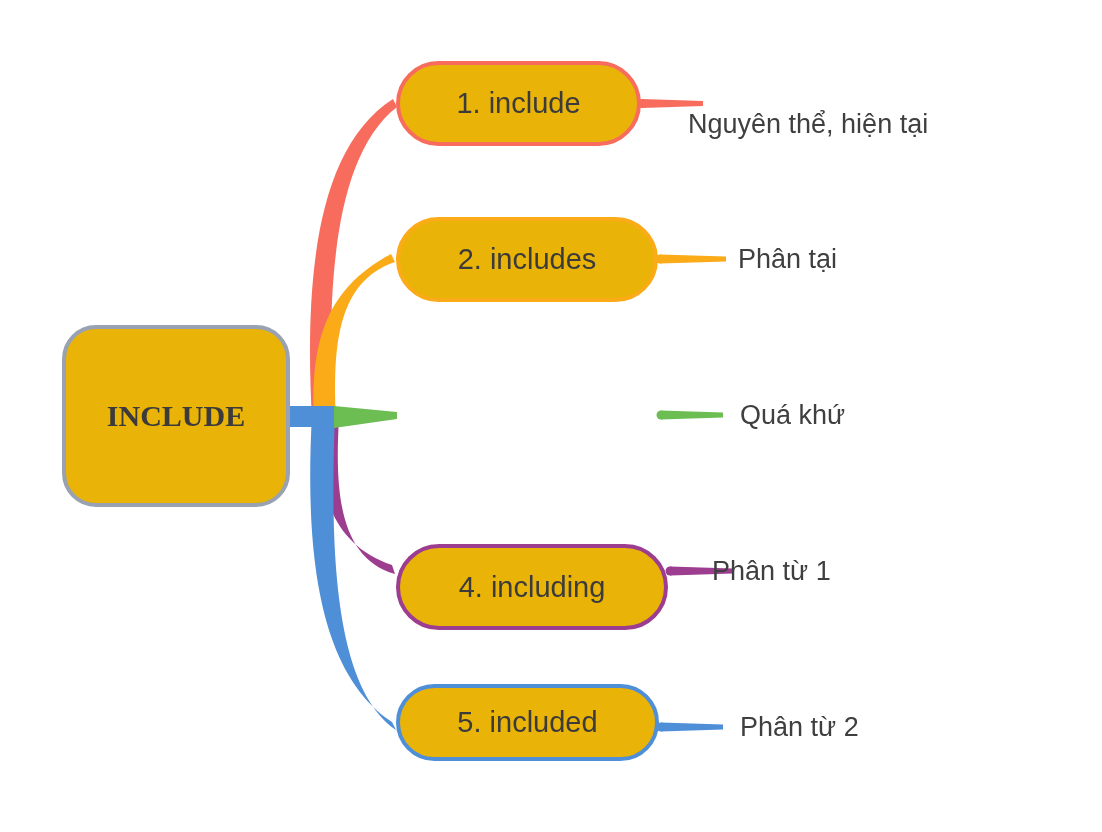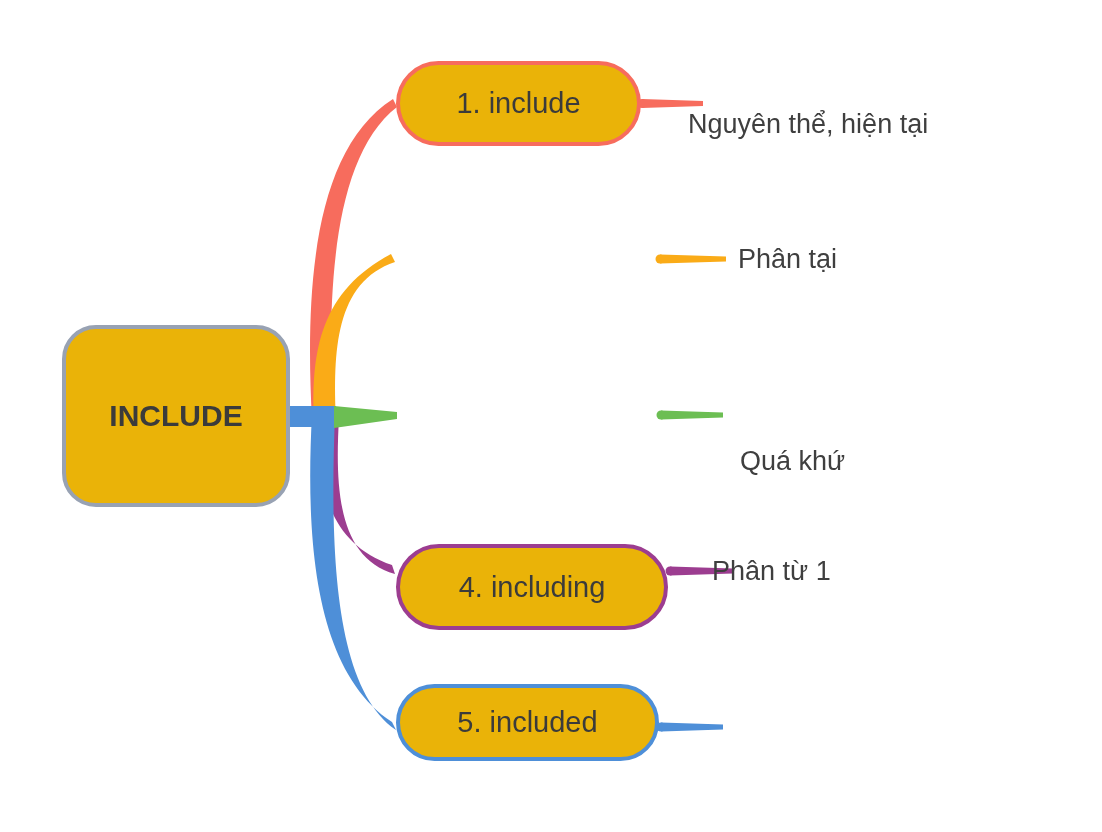--- a/index.html
+++ b/index.html
@@ -40,20 +40,21 @@
     border-radius: 43px;
   }
   .root {
     left: 62px;  top: 325px;  width: 228px; height: 182px;
     border-radius: 34px;
     flex-direction: column;
     font-weight: bold;
     font-size: 30px;
     line-height: 52px;
     z-index: 2;
+    font-family: Liberation Serif, serif;
   }
   .n1 { left: 396px; top: 61px;  width: 245px; height: 85px; }
   .n2 { left: 396px; top: 217px; width: 262px; height: 85px; }
   .n3 { left: 396px; top: 372px; width: 263px; height: 86px; }
   .n4 { left: 396px; top: 544px; width: 272px; height: 86px; }
   .n5 { left: 396px; top: 684px; width: 263px; height: 77px; }
   .note {
     position: absolute;
     transform: translateY(-50%);
     font-size: 27px;
@@ -94,25 +95,29 @@
     <path d="M 661,722.5 L 723,724.5 L 723,729.5 L 661,731.5 Z" fill="#4E8FD8"></path>
   </svg>
 
   <div class="topic root" style="border-color: rgb(152, 162, 179); color: rgb(59, 59, 59);">
     <div>INCLUDE</div>
   </div>
 
   <div class="topic subtopic n1" style="border-color: rgb(247, 108, 93); color: rgb(59, 59, 59);">
     <span>1. include</span>
   </div>
+  <div class="topic subtopic n2" style="border-color: rgb(250, 171, 23); color: rgb(59, 59, 59);">
+    <span>2. includes</span>
+  </div>
   <div class="topic subtopic n4" style="border-color: rgb(156, 61, 144); color: rgb(59, 59, 59);">
     <span>4. including</span>
   </div>
   <div class="topic subtopic n5" style="border-color: rgb(78, 143, 216); color: rgb(59, 59, 59);">
     <span>5. included</span>
   </div>
 
   <div class="note t1" style="color: rgb(63, 63, 63);">Nguyên thể, hiện tại</div>
   <div class="note t2" style="color: rgb(63, 63, 63);">Phân tại</div>
-  <div class="note t3" style="color: rgb(63, 63, 63); margin-top: 46px;">Quá khứ</div>
+  <div class="note t3" style="color: rgb(63, 63, 63);">Quá khứ</div>
   <div class="note t4" style="color: rgb(63, 63, 63);">Phân từ 1</div>
+  <div class="note t5" style="color: rgb(63, 63, 63);">Phân từ 2</div>
 
 </div>
 
 </body></html>

